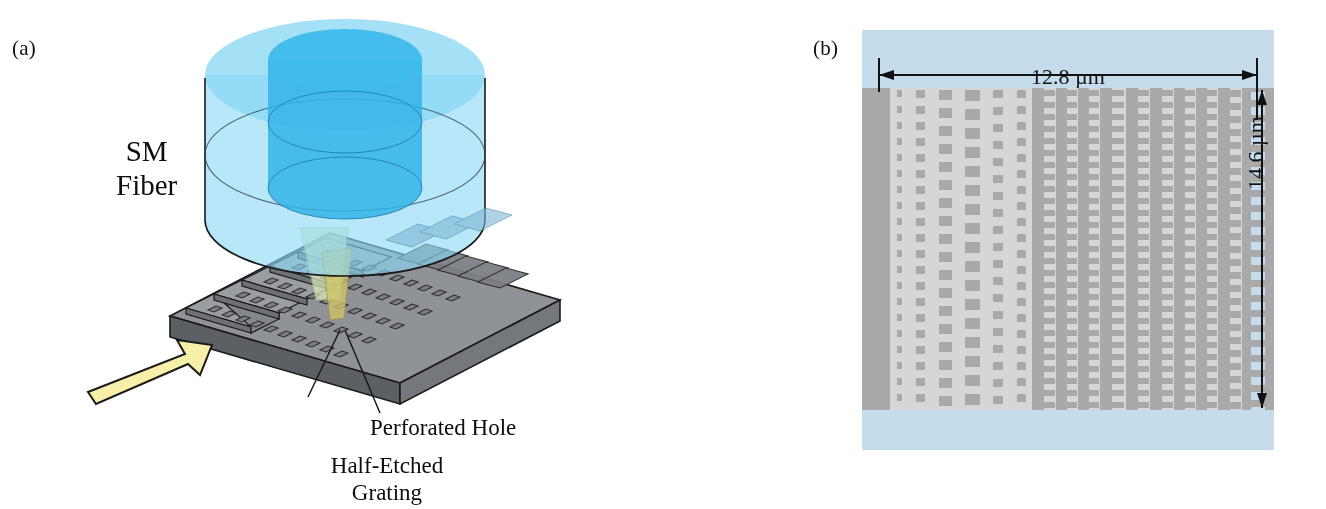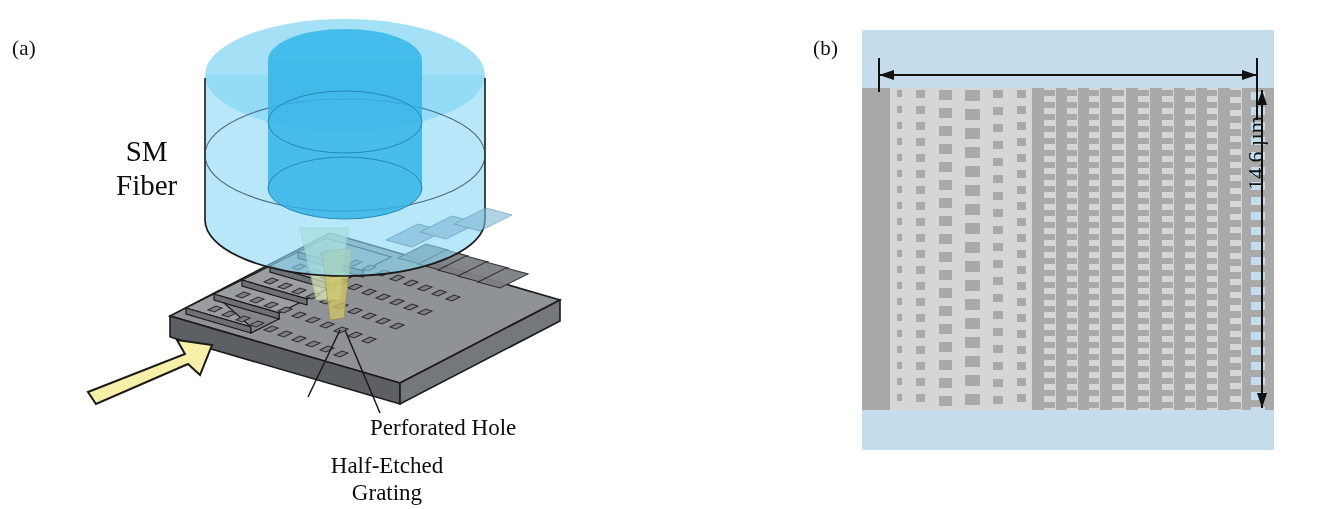--- a/index.html
+++ b/index.html
@@ -306,20 +306,21 @@
       <div>Grating</div>
     </div>
   </div>
 
   <div id="panel-b">
 
     <div class="panel-label" id="label-b">(b)</div>
 
     <div id="sem-frame">
 
+      <div id="dim-top-text">12.8 µm</div>
 
       <div id="sem-grating">
 
       <div class="sem-col" style="left: 0px; width: 28px; background: rgb(169, 169, 169);"></div>
           <div class="sem-col" style="left: 28px; width: 18px; background: rgb(214, 214, 214);">
             <div style="position: absolute; left: 6.5px; top: 2px; width: 5px; height: 7px; background: rgb(169, 169, 169);"></div>
             <div style="position: absolute; left: 6.5px; top: 18px; width: 5px; height: 7px; background: rgb(169, 169, 169);"></div>
             <div style="position: absolute; left: 6.5px; top: 34px; width: 5px; height: 7px; background: rgb(169, 169, 169);"></div>
             <div style="position: absolute; left: 6.5px; top: 50px; width: 5px; height: 7px; background: rgb(169, 169, 169);"></div>
             <div style="position: absolute; left: 6.5px; top: 66px; width: 5px; height: 7px; background: rgb(169, 169, 169);"></div>

